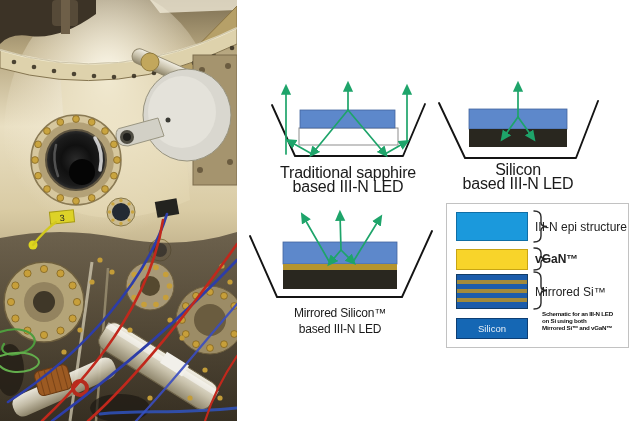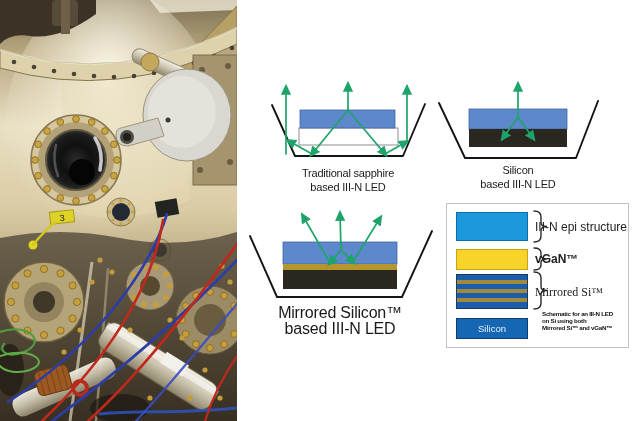--- a/index.html
+++ b/index.html
@@ -10,40 +10,40 @@
   
   #diagram-svg{position:absolute;left:0;top:0;width:632px;height:421px;pointer-events:none;}
   .cup{fill:none;stroke:var(--cup-line,#141414);stroke-width:1.9;stroke-linejoin:round;stroke-linecap:round;}
   .ray{stroke:var(--arrow-green,#1ea46a);stroke-width:1.7;fill:none;stroke-linecap:round;}
   .ray-head{fill:var(--arrow-green,#1ea46a);}
   .blue-layer{fill:var(--diag-blue,#5d88cb);stroke:var(--diag-blue-edge,#44659e);stroke-width:.8;}
   .black-layer{fill:var(--layer-black,#29271f);}
   .gold-layer{fill:var(--mirror-gold,#b5952e);}
   .white-layer{fill:#ffffff;stroke:#8d8d8d;stroke-width:1;}
   
-  .cup-label{position:absolute;text-align:center;line-height:14px;font-size:11px;letter-spacing:-.2px;color:#1a1a1a;}
+  .cup-label{position:absolute;text-align:center;line-height:14px;font-size:16px;letter-spacing:-.2px;color:#1a1a1a;}
   .cup-label div{white-space:nowrap;}
-  #label-mirrored{font-size:16px;line-height:16px;}
+  #label-mirrored{font-size:12px;line-height:16px;}
   
   #legend{position:absolute;left:446px;top:203px;width:183px;height:145px;background:#fff;
           border:1.5px solid var(--legend-border,#c2c2c2);box-sizing:border-box;}
   .swatch{position:absolute;left:9px;width:70px;}
   #sw-epi{top:8px;height:27px;background:var(--epi-blue,#1b99dc);border:1px solid #0f6ea6;}
   #sw-vgan{top:45px;height:19px;background:var(--vgan-yellow,#f8d42a);border:1px solid #c7a414;}
   #sw-mirrored{top:70px;height:33px;border:1px solid #123c66;
      background:linear-gradient(to bottom,
        var(--stripe-blue,#1b5cab) 0 5px,  var(--stripe-gold,#a18a3b) 5px 9px,
        var(--stripe-blue,#1b5cab) 9px 14px, var(--stripe-gold,#a18a3b) 14px 18px,
        var(--stripe-blue,#1b5cab) 18px 23px, var(--stripe-gold,#a18a3b) 23px 27px,
        var(--stripe-blue,#1b5cab) 27px 33px);}
   #sw-silicon{top:114px;height:19px;background:var(--silicon-blue,#1567b4);border:1px solid #0d3e74;
      display:flex;align-items:center;justify-content:center;font-size:9.5px;color:#e8f0f8;}
   #legend-brackets{position:absolute;left:84px;top:0;}
   .legend-label{position:absolute;left:88px;font-size:12px;color:#222;white-space:nowrap;}
-  #ll-epi{top:16px;} #ll-vgan{top:48px;font-weight:bold;} #ll-mirrored{top:81px;font-family:Liberation Serif, serif;}
+  #ll-epi{top:16px;} #ll-vgan{top:48px;font-weight:bold;} #ll-mirrored{top:81px;}
   #legend-caption{position:absolute;left:95px;top:107px;width:88px;font-size:6.2px;font-weight:bold;
      line-height:6.9px;letter-spacing:-.25px;color:#111;}
   #legend-caption div{white-space:nowrap;}
 </style>
 </head>
 <body>
 
 <div id="canvas">
 
   <div id="photo">

